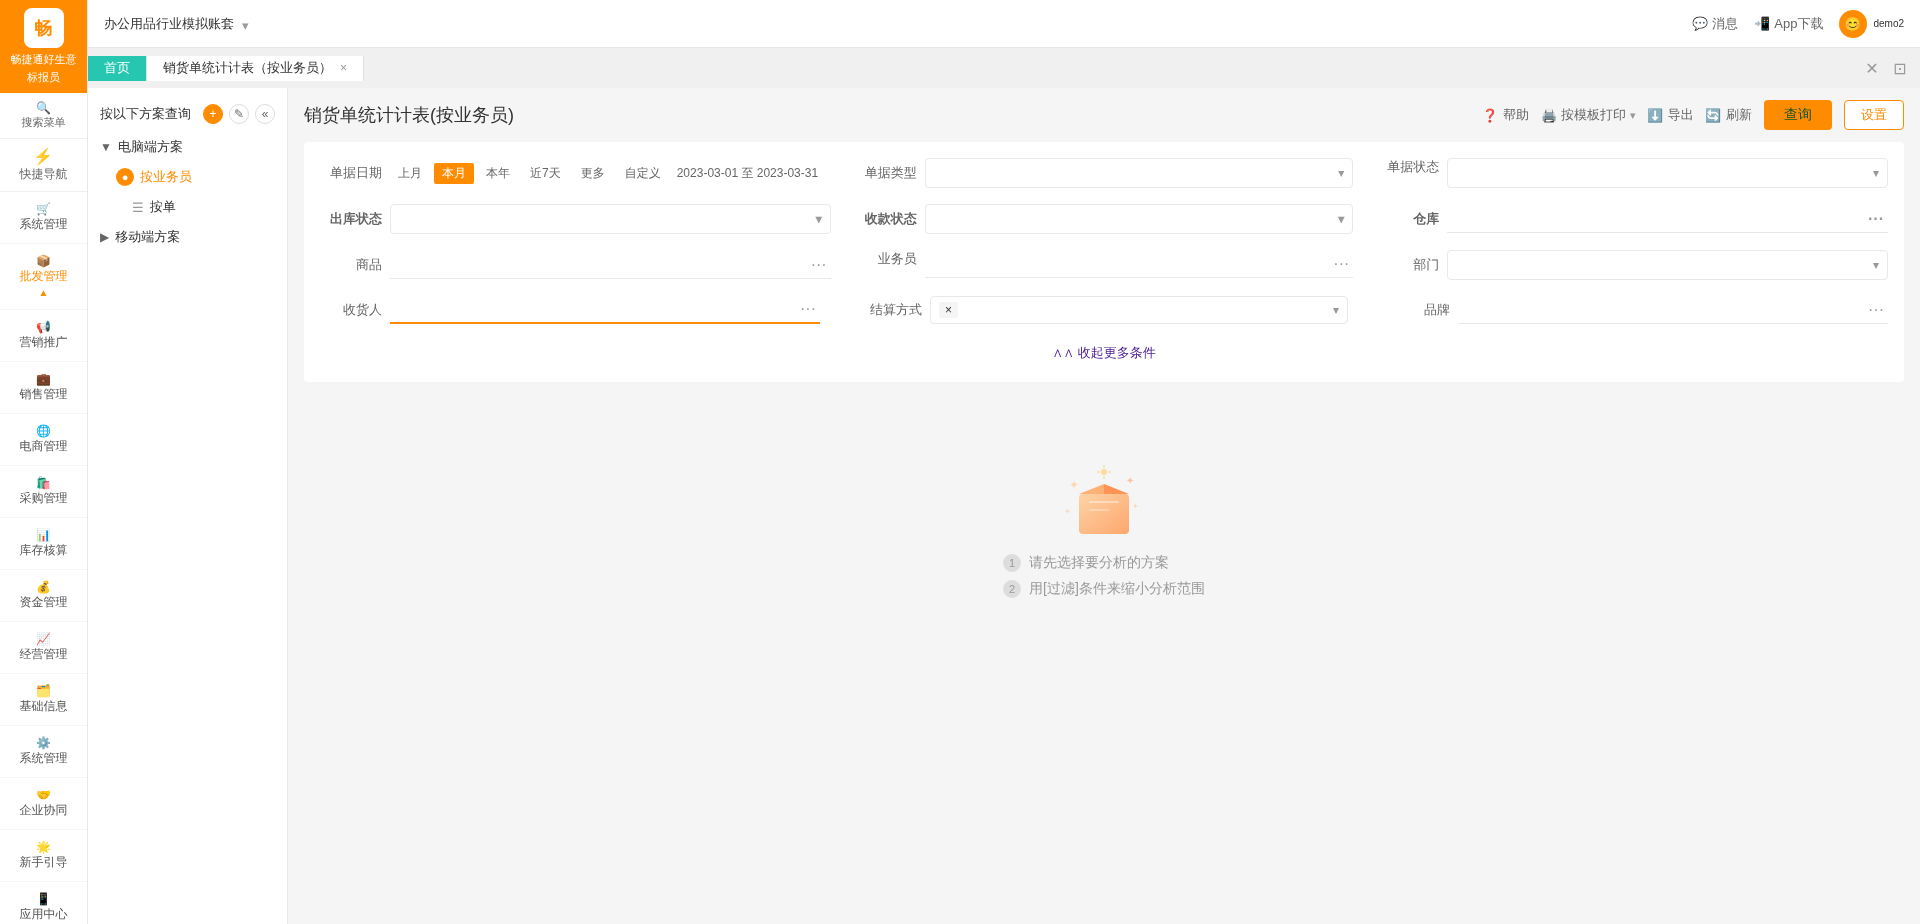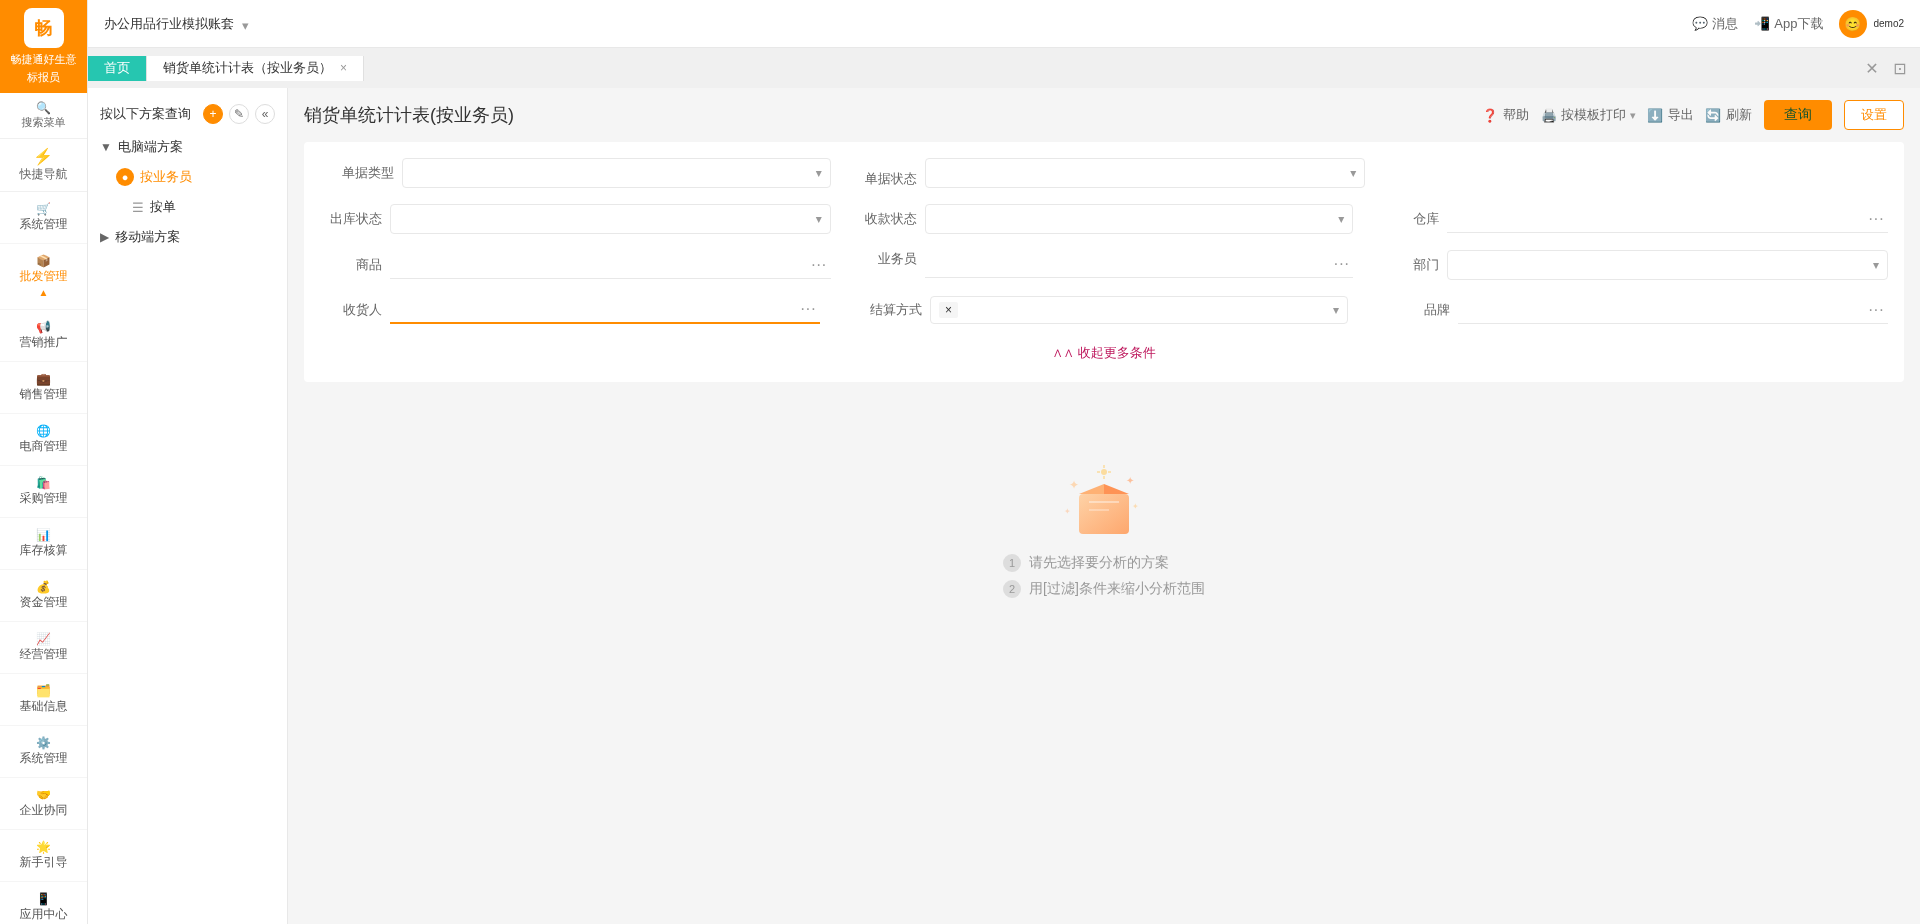--- a/index.html
+++ b/index.html
@@ -58,21 +58,21 @@
     .settings-btn { background: #fff; color: #ff8c00; border: 1px solid #ff8c00; padding: 5px 16px; border-radius: 4px; cursor: pointer; font-size: 13px; }
 
     
     .filter-area { background: #fff; border-radius: 4px; padding: 12px 16px; margin-bottom: 12px; }
     .filter-label { width: 70px; color: #666; font-size: 13px; text-align: right; padding-right: 8px; flex-shrink: 0; }
     .filter-dropdown-arrow { margin-left: auto; color: #999; font-size: 12px; cursor: pointer; }
     .date-btn { padding: 2px 8px; font-size: 12px; color: #666; cursor: pointer; border-radius: 2px; }
     .date-btn.active { background: #ff8c00; color: #fff; border-radius: 2px; }
     .date-range { font-size: 12px; color: #666; margin-left: 4px; }
     .filter-tag { display: flex; align-items: center; gap: 4px; background: #f5f5f5; border-radius: 2px; padding: 1px 6px; font-size: 12px; }
-    .collapse-bar { text-align: center; padding: 8px 0; cursor: pointer; color: #be185d; font-size: 13px; }
+    .collapse-bar { text-align: center; padding: 8px 0; cursor: pointer; color: #4c1d95; font-size: 13px; }
     .filter-select { flex: 1; display: flex; align-items: center; border: 1px solid #e8e8e8; border-radius: 4px; padding: 4px 8px; background: #fff; min-height: 30px; }
 
     
     .empty-state { display: flex; flex-direction: column; align-items: center; justify-content: center; padding: 60px 0; }
     .empty-tips { color: #999; font-size: 14px; }
     .empty-tip-item { display: flex; align-items: center; gap: 8px; margin-bottom: 8px; }
     .tip-number { width: 18px; height: 18px; border-radius: 50%; background: #ddd; color: #999; font-size: 11px; display: flex; align-items: center; justify-content: center; }
 
     
     .window-btns { display: flex; gap: 4px; margin-left: auto; padding-right: 8px; }
@@ -260,37 +260,49 @@
           <button class="settings-btn">
             <span>设置</span>
           </button>
         </div>
       </div>
 
       <div class="filter-area">
 
         <div style="display:grid;grid-template-columns:1fr 1fr 1fr;gap:0;margin-bottom:8px;">
 
+          <div style="display:flex;align-items:center;padding:4px 12px 4px 0;">
+            <span class="filter-label">单据日期</span>
+            <div style="display:flex;align-items:center;gap:4px;flex:1;">
+              <span class="date-btn">上月</span>
+              <span class="date-btn active">本月</span>
+              <span class="date-btn">本年</span>
+              <span class="date-btn">近7天</span>
+              <span class="date-btn">更多</span>
+              <span class="date-btn">自定义</span>
+              <span class="date-range">2023-03-01 至 2023-03-31</span>
+            </div>
+          </div>
 
           <div style="display:flex;align-items:center;padding:4px 12px;">
             <span class="filter-label">单据类型</span>
             <div class="filter-select" style="flex:1;">
               <span class="filter-dropdown-arrow">▾</span>
             </div>
           </div>
 
-          <div style="display:flex;align-items:flex-end;padding:4px 0 4px 12px;">
+          <div style="display:flex;align-items:flex-start;padding:4px 0 4px 12px;">
             <span class="filter-label">单据状态</span>
             <div class="filter-select" style="flex:1;">
               <span class="filter-dropdown-arrow">▾</span>
             </div>
           </div>
         </div>
 
-        <div style="display:grid;grid-template-columns:1fr 1fr 1fr;gap:0;margin-bottom:8px;">
+        <div style="display:grid;grid-template-columns:1fr 1fr 1fr;gap:0;margin-bottom:8px;font-weight:bold;">
           <div style="display:flex;align-items:center;padding:4px 12px 4px 0;">
             <span class="filter-label">出库状态</span>
             <div class="filter-select" style="flex:1;">
               <span class="filter-dropdown-arrow">▾</span>
             </div>
           </div>
           <div style="display:flex;align-items:center;padding:4px 12px;">
             <span class="filter-label">收款状态</span>
             <div class="filter-select" style="flex:1;">
               <span class="filter-dropdown-arrow">▾</span>

